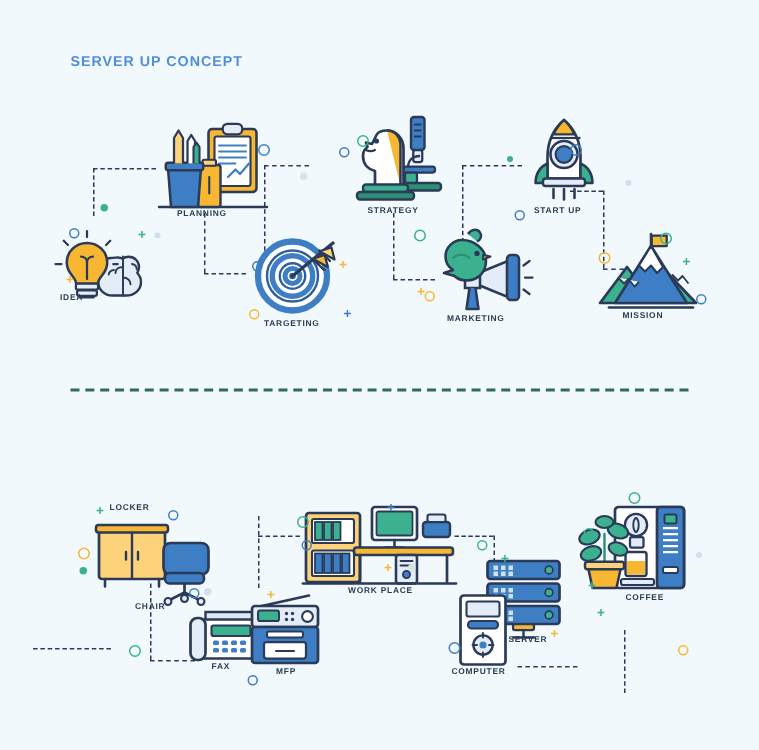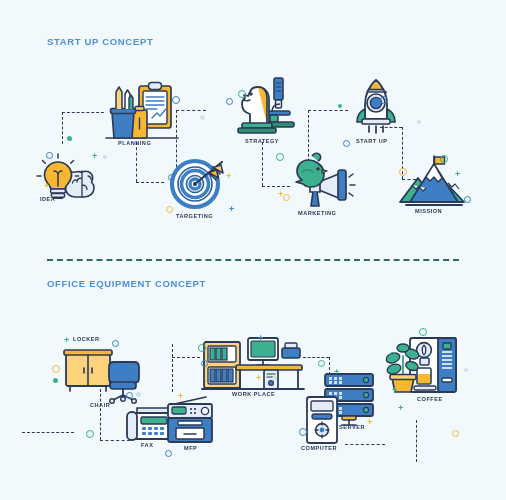--- a/index.html
+++ b/index.html
@@ -50,21 +50,21 @@
   .ring{position:absolute;border-radius:50%;background:transparent;}
   .plus{position:absolute;font-size:9px;line-height:9px;font-weight:bold;}
 
   svg{display:block;overflow:visible;}
 </style>
 </head>
 <body style="background: rgb(242, 249, 253);">
 
 <div class="canvas">
 
-  <div class="section-title" id="title-startup">START UP CONCEPT</div>
+  <div class="section-title" id="title-startup">SERVER UP CONCEPT</div>
 
   <div class="conn v" style="left:62px;top:112px;height:32px;"></div>
   <div class="conn h" style="left:62px;top:112px;width:42px;"></div>
   <div class="conn v" style="left:136px;top:142px;height:40px;"></div>
   <div class="conn h" style="left:136px;top:182px;width:28px;"></div>
   <div class="conn h" style="left:176px;top:110px;width:30px;"></div>
   <div class="conn v" style="left:176px;top:110px;height:72px;"></div>
   <div class="conn v" style="left:262px;top:142px;height:44px;"></div>
   <div class="conn h" style="left:262px;top:186px;width:28px;"></div>
   <div class="conn h" style="left:308px;top:110px;width:40px;"></div>
@@ -235,21 +235,20 @@
   <div class="dot" style="left:338px;top:104px;width:4px;height:4px;background:#3bb18f;"></div>
   <div class="dot" style="left:417px;top:120px;width:4px;height:4px;background:#cfe0ee;"></div>
   <div class="ring" style="left:343px;top:140px;width:5px;height:5px;border:1.4px solid #3d7ec4;"></div>
   <div class="ring" style="left:440px;top:155px;width:6px;height:6px;border:1.5px solid #3bb18f;"></div>
   <div class="ring" style="left:399px;top:168px;width:6px;height:6px;border:1.5px solid #f7b733;"></div>
   <div class="plus" style="left:455px;top:170px;color:#3bb18f;">+</div>
   <div class="ring" style="left:464px;top:196px;width:5px;height:5px;border:1.4px solid #3d7ec4;"></div>
 
   <div class="divider"></div>
 
-  <div class="section-title" id="title-office">OFFICE EQUIPMENT CONCEPT</div>
 
   <div class="conn v" style="left:100px;top:389px;height:51px;"></div>
   <div class="conn h" style="left:100px;top:440px;width:30px;"></div>
   <div class="conn h" style="left:22px;top:432px;width:52px;"></div>
   <div class="conn v" style="left:172px;top:344px;height:48px;"></div>
   <div class="conn h" style="left:172px;top:357px;width:28px;"></div>
   <div class="conn h" style="left:303px;top:357px;width:26px;"></div>
   <div class="conn v" style="left:329px;top:357px;height:18px;"></div>
   <div class="conn h" style="left:345px;top:444px;width:40px;"></div>
   <div class="conn v" style="left:416px;top:420px;height:42px;"></div>

